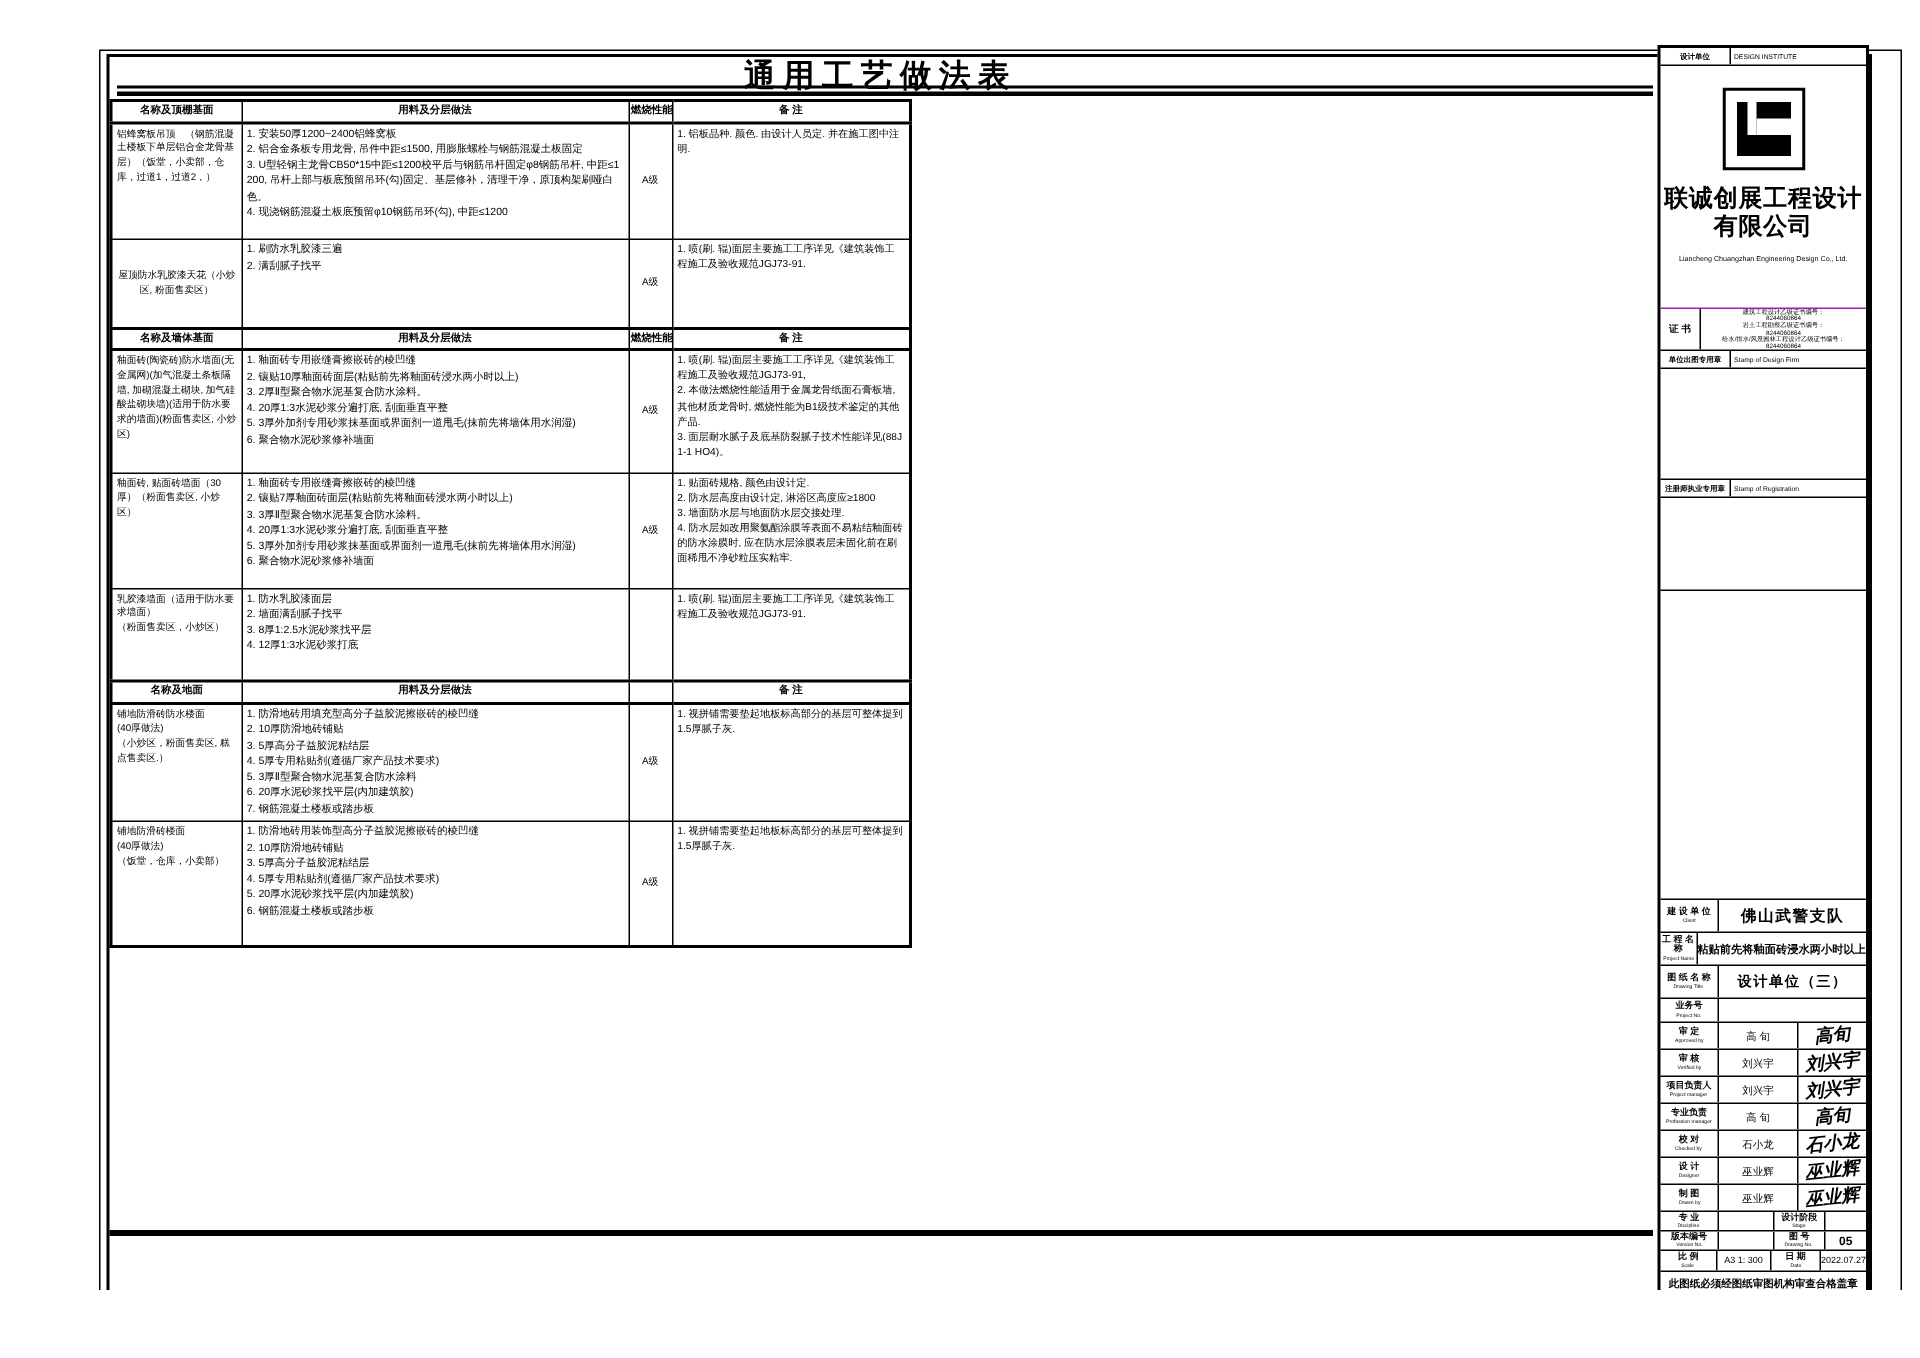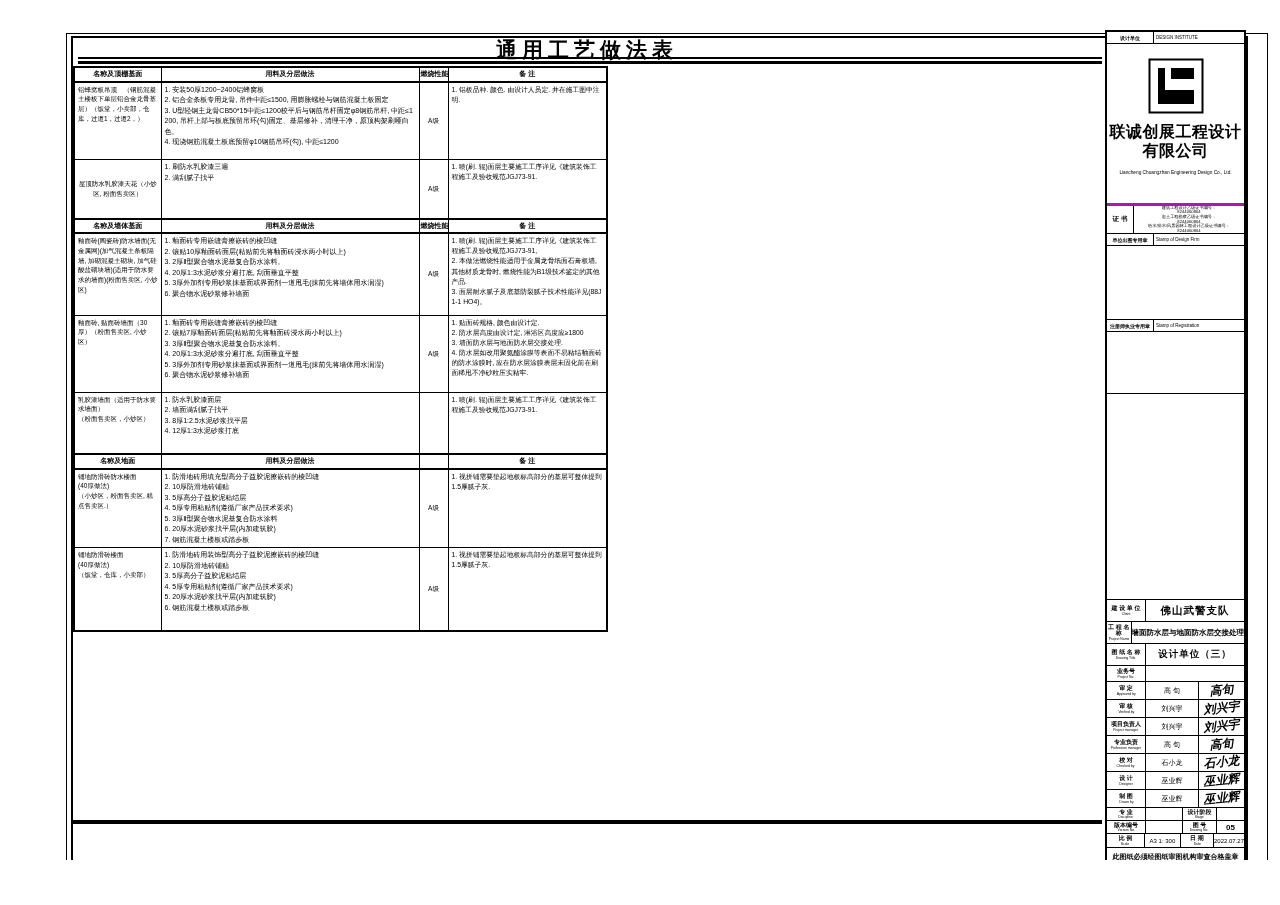--- a/index.html
+++ b/index.html
@@ -28,21 +28,21 @@
   #spec td.c-note{font-size:6.8px;}
 
   
   #titleblock{left:1105px;top:30px;width:141px;height:845px;border:2px solid #000;
               box-sizing:border-box;background:#fff;}
   #titleblock > div{box-sizing:border-box;}
   .tb-hd{height:12px;border-bottom:1px solid #000;display:flex;align-items:stretch;overflow:hidden;}
   .tb-hd .hd-cn{width:46px;border-right:1px solid #000;font-size:5px;font-weight:bold;
                 display:flex;align-items:center;justify-content:center;white-space:nowrap;}
   .tb-hd .hd-en{flex:1;font-size:4.5px;display:flex;align-items:center;padding-left:2px;white-space:nowrap;}
-  .tb-logo-sec{height:162px;border-bottom:3px solid #a21caf;text-align:center;overflow:hidden;}
+  .tb-logo-sec{height:162px;border-bottom:1px solid #a21caf;text-align:center;overflow:hidden;}
   .company-cn{font-size:16px;font-weight:bold;line-height:19px;margin-top:4px;letter-spacing:.5px;}
   .company-en{font-size:5px;margin-top:9px;white-space:nowrap;transform:scale(.95);}
   .tb-cert{height:28px;border-bottom:1px solid #000;display:flex;align-items:stretch;overflow:hidden;}
   .cert-label{width:26px;border-right:1px solid #000;font-size:6.5px;font-weight:bold;
               display:flex;align-items:center;justify-content:center;}
   .cert-lines{flex:1;font-size:4.2px;line-height:4.6px;text-align:center;white-space:pre-line;
               display:flex;align-items:center;justify-content:center;}
   .tb-box{border-bottom:1px solid #000;}
   .tb-row{display:flex;align-items:stretch;border-bottom:1px solid #000;overflow:hidden;}
   .tb-label{width:38px;border-right:1px solid #000;display:flex;flex-direction:column;
@@ -241,21 +241,21 @@
         <span class="l-en">Client</span>
       </div>
       <div class="tb-val v-big">佛山武警支队</div>
     </div>
 
     <div class="tb-row" style="height:22px">
       <div class="tb-label">
         <span class="l-cn">工 程 名 称</span>
         <span class="l-en">Project Name</span>
       </div>
-      <div class="tb-val v-mid">墙面防水层与地面防水层交接处理</div>
+      <div class="tb-val v-mid">粘贴前先将釉面砖浸水两小时以上</div>
     </div>
 
     <div class="tb-row" style="height:22px">
       <div class="tb-label">
         <span class="l-cn">图 纸 名 称</span>
         <span class="l-en">Drawing Title</span>
       </div>
       <div class="tb-val v-big" style="font-size:9.5px">设计单位（三）</div>
     </div>
 

